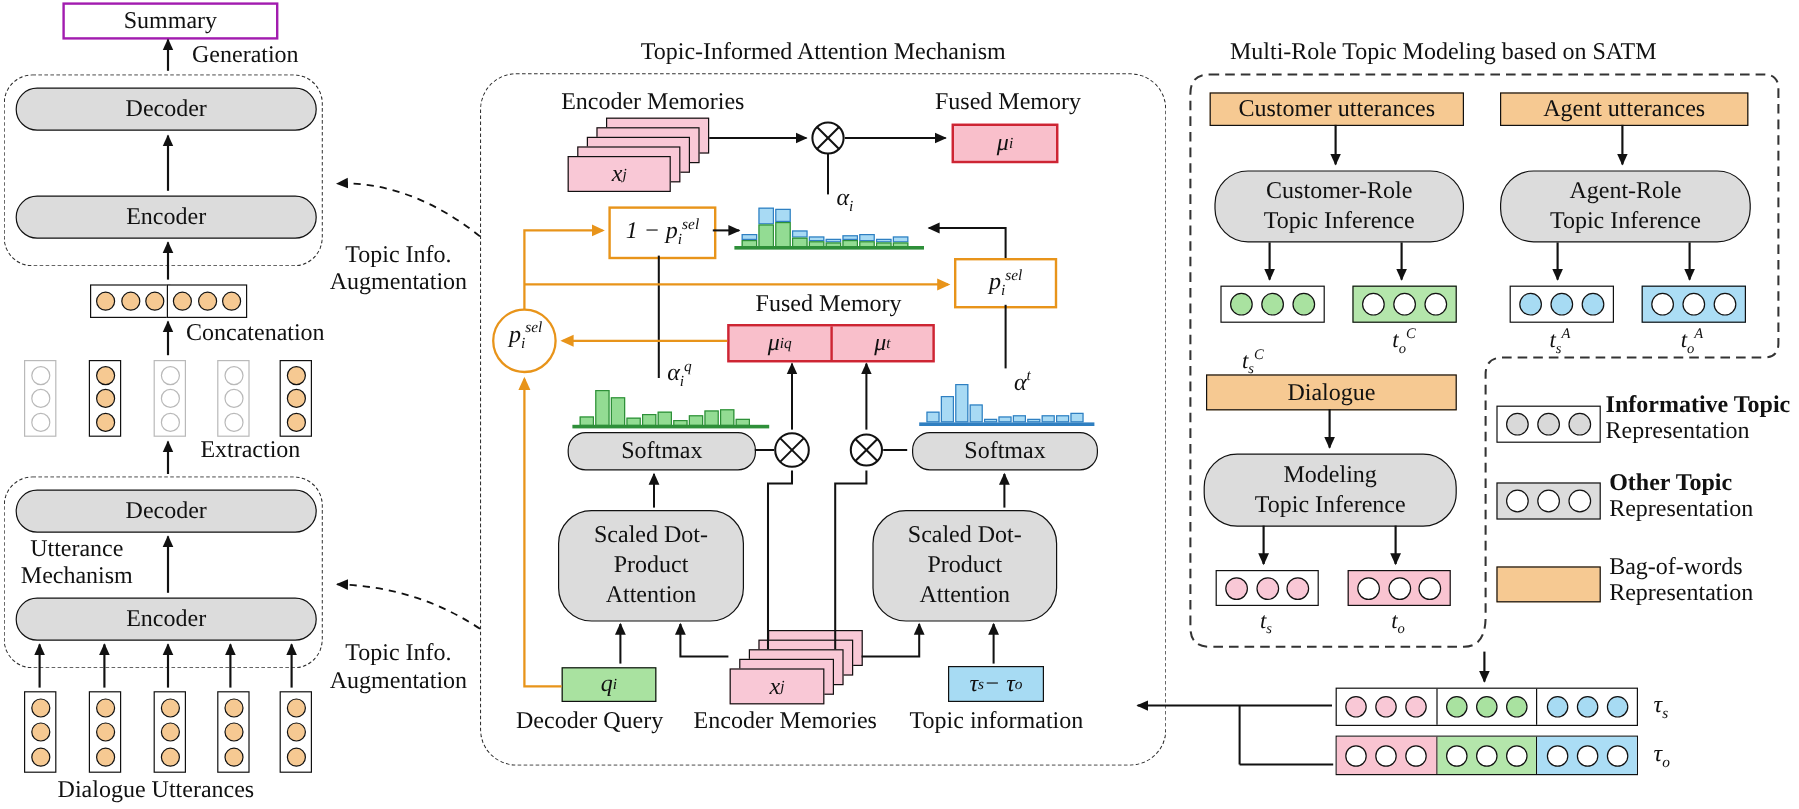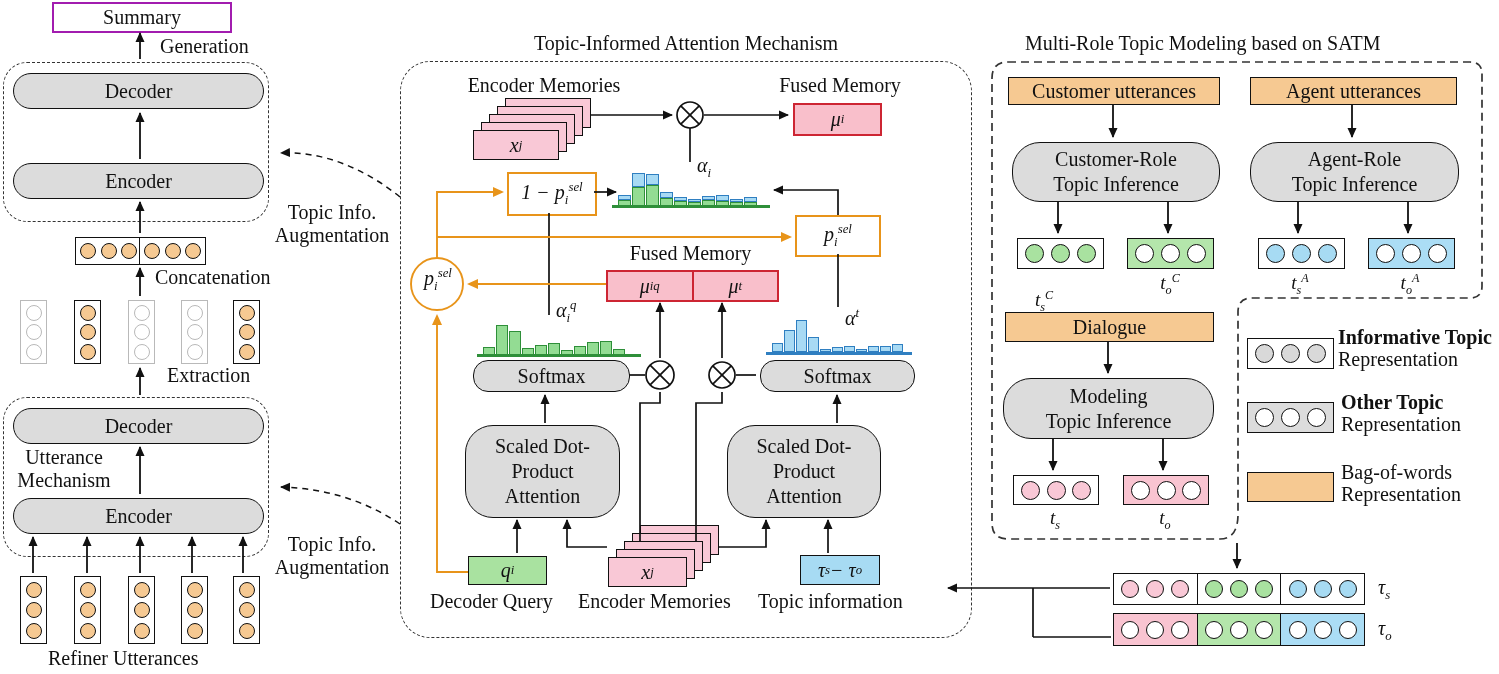--- a/index.html
+++ b/index.html
@@ -12,21 +12,21 @@
   .m{font-style:italic;}
   sub,sup{font-size:64%;font-style:italic;}
   .pill{position:absolute;background:#DCDCDC;border:1.8px solid #111;border-radius:18px;
         display:flex;align-items:center;justify-content:center;font-size:20px;z-index:2;}
   .pill2{border-radius:28px;text-align:center;line-height:1.25;}
   .wbox{position:absolute;background:#fff;border:2px solid #a21caf;display:flex;align-items:center;
         justify-content:center;font-size:20px;z-index:2;}
   .obox{position:absolute;background:#F6C992;border:1.7px solid #111;display:flex;align-items:center;
         justify-content:center;font-size:20px;z-index:2;}
   .gbox{position:absolute;background:#A9E2A0;border:1.8px solid #111;display:flex;align-items:center;justify-content:center;font-size:20px;z-index:2;}
-  .bbox{position:absolute;background:#A7DBF3;border:1.8px solid #111;display:flex;align-items:center;justify-content:center;font-size:20px;z-index:2;margin-left:10px;}
+  .bbox{position:absolute;background:#A7DBF3;border:1.8px solid #111;display:flex;align-items:center;justify-content:center;font-size:20px;z-index:2;}
   .rbox{position:absolute;background:#F9BFCB;border:2px solid #CD2533;display:flex;align-items:center;justify-content:center;font-size:20px;z-index:2;}
   .mem{position:absolute;background:#F9C8D6;border:1.7px solid #111;display:flex;align-items:center;justify-content:center;font-size:20px;}
   .dot{box-sizing:border-box;border-radius:50%;border:1.6px solid #111;width:18px;height:18px;flex:none;background:#fff;}
   .dot.orange{background:#F6C992;} .dot.green{background:#A9E2A0;} .dot.blue{background:#A7DBF3;}
   .dot.pink{background:#F9C8D6;} .dot.gray{background:#D9D9D9;} .dot.white{background:#fff;}
   .dot.faded{background:#fff;border-color:#B9B9B9;}
   .trow{position:absolute;background:#fff;border:1.7px solid #111;display:flex;align-items:center;
         justify-content:space-evenly;z-index:2;}
   .trow .dot{width:19px;height:19px;}
   .trow.bg-green{background:#B4E6AB;} .trow.bg-blue{background:#ABDDF5;} .trow.bg-pink{background:#F9C4D1;}
@@ -143,21 +143,21 @@
   <div class="tok-col" style="left:181px;top:576px;height:66px;">
       <span class="dot orange"></span>
       <span class="dot orange"></span>
       <span class="dot orange"></span>
     </div>
   <div class="tok-col" style="left:233px;top:576px;height:66px;">
       <span class="dot orange"></span>
       <span class="dot orange"></span>
       <span class="dot orange"></span>
     </div>
-  <div class="lbl" style="left:48px;top:647px;">Refiner Utterances</div>
+  <div class="lbl" style="left:48px;top:647px;">Dialogue Utterances</div>
 
   <div class="lbl c" style="left:258px;top:201px;width:148px;">
     <div>Topic Info.</div>
     <div>Augmentation</div>
   </div>
   <div class="lbl c" style="left:258px;top:533px;width:148px;">
     <div>Topic Info.</div>
     <div>Augmentation</div>
   </div>
 

